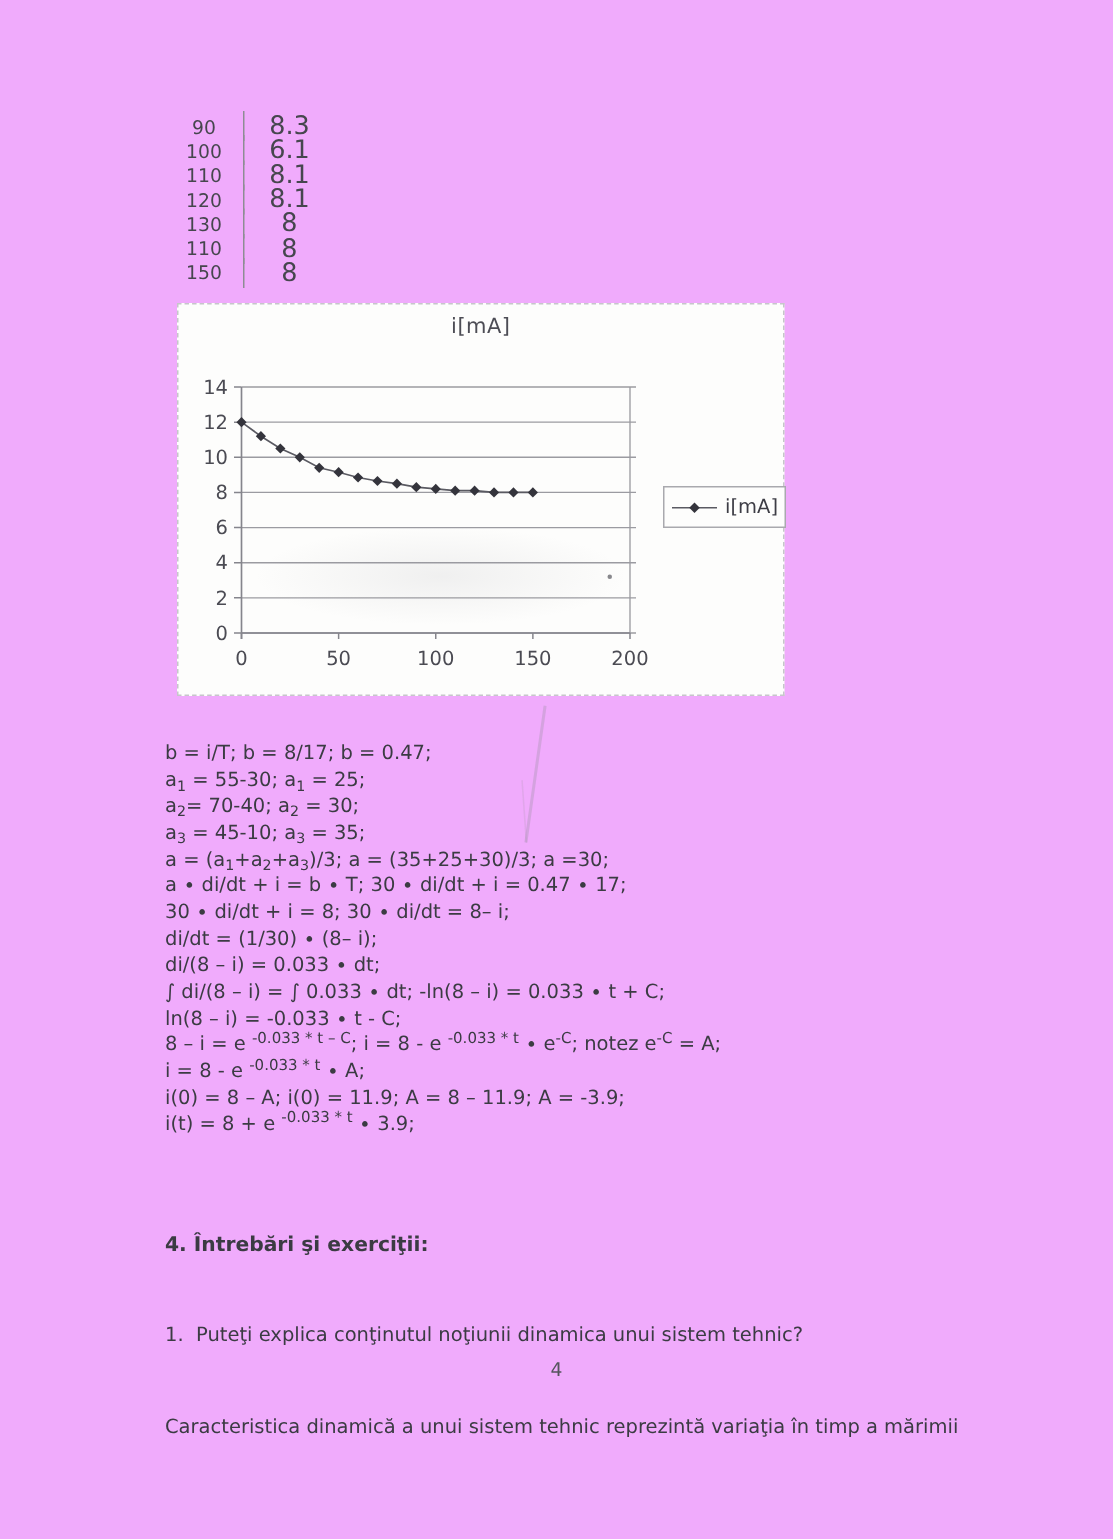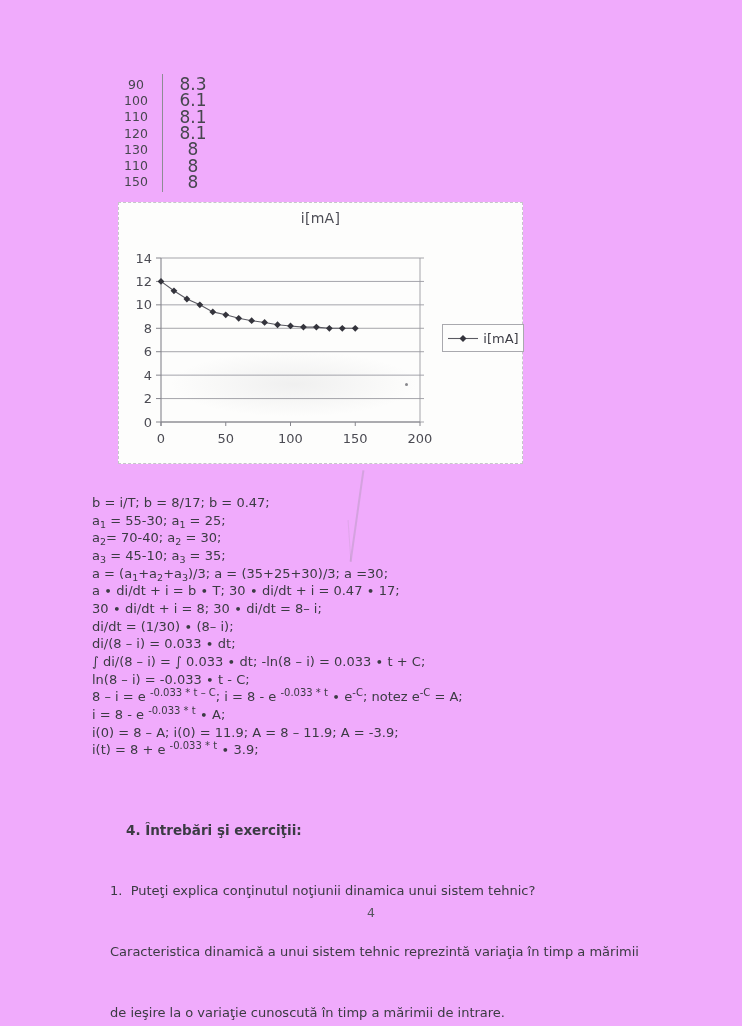--- a/index.html
+++ b/index.html
@@ -35,31 +35,31 @@
     position:absolute; left:50px; top:148px; width:250px; height:66px;
     background:radial-gradient(ellipse at center, rgba(150,150,155,0.13), rgba(150,150,155,0.0) 70%);
     pointer-events:none;
   }
   .scan-speck{
     position:absolute; left:286px; top:180px; width:3px; height:3px;
     background:#6a6a70; border-radius:50%; opacity:0.8;
   }
   
   .equations{
-    position:absolute; left:92px; top:494px;
+    position:absolute; left:110px; top:494px;
     font-size:13px; line-height:17.65px; color:#3b3b43; white-space:pre;
   }
   .equations sub{font-size:9.5px; line-height:0; vertical-align:-3px;}
   .equations sup{font-size:10px; line-height:0; vertical-align:5px;}
   
   .questions{
     position:absolute; left:110px; top:779px;
     font-size:13px; line-height:20.4px; color:#3b3b43; white-space:pre;
   }
-  .questions .heading{font-weight:bold; font-size:13.5px;margin-left:16px;}
+  .questions .heading{font-weight:bold; font-size:13.5px;}
   
   .page-number{
     position:absolute; left:0; top:905px; width:742px; text-align:center;
     font-size:12.5px; color:#55555d;
   }
   
   .crease-main{
     position:absolute; left:356px; top:470px; width:1.5px; height:92px;
     background:rgba(140,140,146,0.28); transform:rotate(8deg);
   }
@@ -180,21 +180,20 @@
       <span class="legend-label">i[mA]</span>
     </div>
   </div>
 
   <div class="equations" id="equations"><div>b = i/T; b = 8/17; b = 0.47;</div><div>a<sub>1</sub> = 55-30; a<sub>1</sub> = 25;</div><div>a<sub>2</sub>= 70-40; a<sub>2</sub> = 30;</div><div>a<sub>3</sub> = 45-10; a<sub>3</sub> = 35;</div><div>a = (a<sub>1</sub>+a<sub>2</sub>+a<sub>3</sub>)/3; a = (35+25+30)/3; a =30;</div><div>a ∙ di/dt + i = b ∙ T; 30 ∙ di/dt + i = 0.47 ∙ 17;</div><div>30 ∙ di/dt + i = 8; 30 ∙ di/dt = 8– i;</div><div>di/dt = (1/30) ∙ (8– i);</div><div>di/(8 – i) = 0.033 ∙ dt;</div><div>∫ di/(8 – i) = ∫ 0.033 ∙ dt; -ln(8 – i) = 0.033 ∙ t + C;</div><div>ln(8 – i) = -0.033 ∙ t - C;</div><div>8 – i = e <sup>-0.033 * t – C</sup>; i = 8 - e <sup>-0.033 * t</sup> ∙ e<sup>-C</sup>; notez e<sup>-C</sup> = A;</div><div>i = 8 - e <sup>-0.033 * t</sup> ∙ A;</div><div>i(0) = 8 – A; i(0) = 11.9; A = 8 – 11.9; A = -3.9;</div><div>i(t) = 8 + e <sup>-0.033 * t</sup> ∙ 3.9;</div></div>
 
   <div class="questions">
     <div class="heading">4. Întrebări şi exerciţii:</div>
     <div>1.  Puteţi explica conţinutul noţiunii dinamica unui sistem tehnic?</div>
     <div>Caracteristica dinamică a unui sistem tehnic reprezintă variaţia în timp a mărimii</div>
-    <div>de ieşire la o variaţie cunoscută în timp a mărimii de intrare.</div>
     
   </div>
 
   <div class="page-number">4</div>
 
   <div class="crease-main"></div>
   <div class="crease-sub"></div>
 </div>
 
 </body></html>

